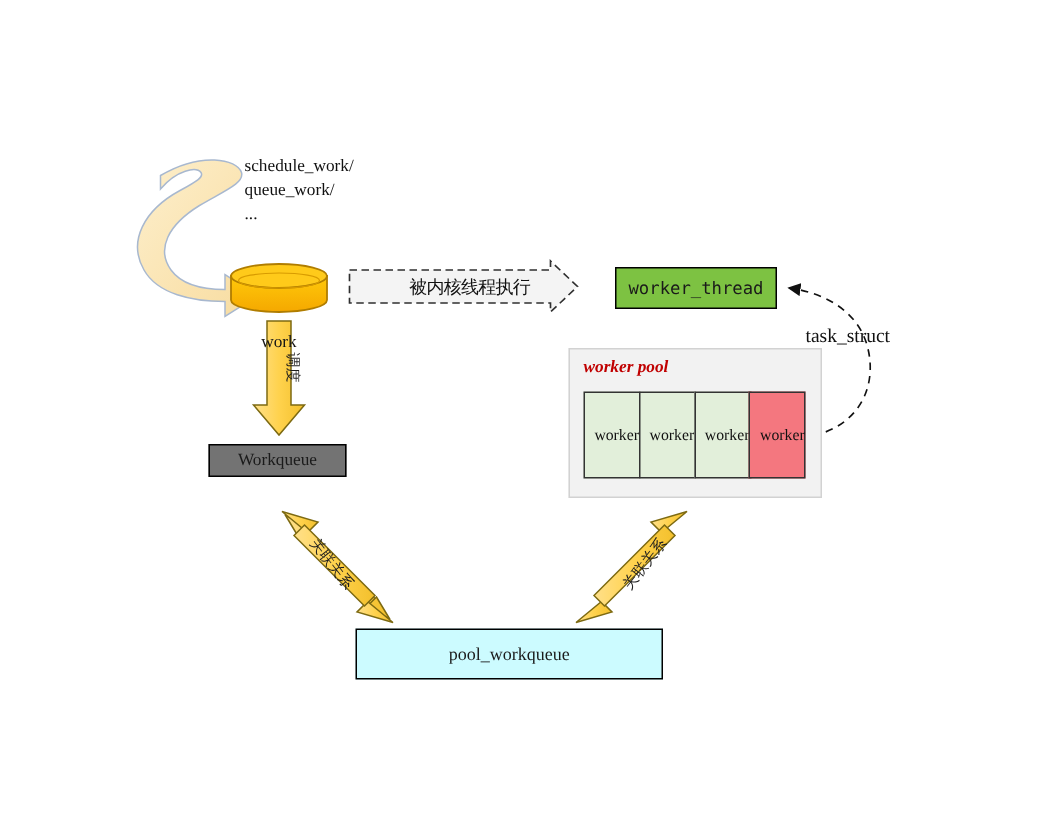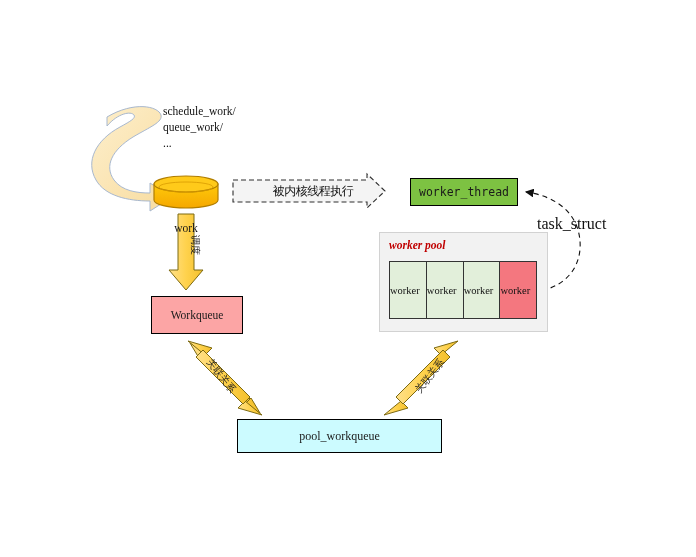--- a/index.html
+++ b/index.html
@@ -62,25 +62,25 @@
   #work-label {
     position: relative;
     z-index: 3;
     font-size: 11.5px;
     color: #161616;
     margin-top: 4px;
   }
 
   
   #workqueue-node {
-    left: 151px;
+    left: 139px;
     top: 296px;
     width: 92px;
-    height: 38px;
-    background: #fca5a5;
+    height: 22px;
+    background: #737373;
     border: 1.3px solid #000000;
     font-size: 11.5px;
   }
 
   
   #poolwq-node {
     left: 237px;
     top: 419px;
     width: 205px;
     height: 34px;
@@ -127,25 +127,26 @@
     display: flex;
     height: 58px;
   }
   .worker-cell {
     width: 38px;
     height: 58px;
     box-sizing: border-box;
     border: 1.2px solid #333333;
     display: flex;
     align-items: center;
-    justify-content: flex-start;
+    justify-content: flex-end;
     font-size: 10.5px;
     color: #111111;
     overflow: visible;
     background: #e2efda;
+    padding-left: 16px;
   }
   .worker-cell.busy { background: #f4777f; }
   .worker-cell + .worker-cell { margin-left: -1.2px; }
 
   
   #kernel-exec-label {
     left: 253px;
     top: 181px;
     width: 120px;
     height: 20px;
@@ -153,21 +154,21 @@
     color: #111111;
     letter-spacing: -0.5px;
   }
 
   
   #taskstruct-label {
     left: 537px;
     top: 216px;
     width: 80px;
     height: 16px;
-    font-size: 16px;
+    font-size: 13px;
     color: #111111;
     justify-content: flex-start;
   }
 
   
   .rot-label {
     position: absolute;
     font-size: 10px;
     color: #1d1d1d;
     white-space: nowrap;

